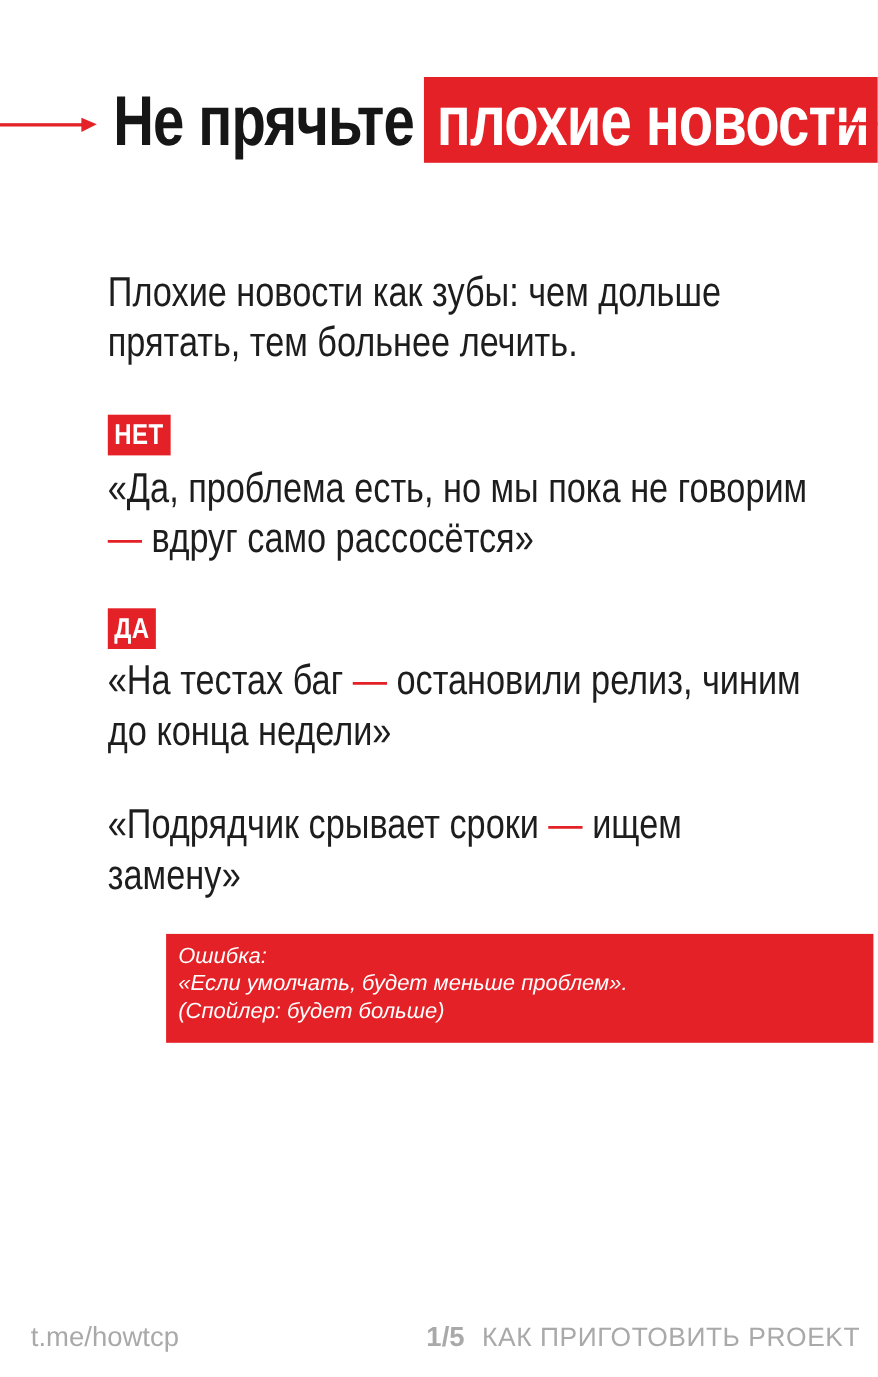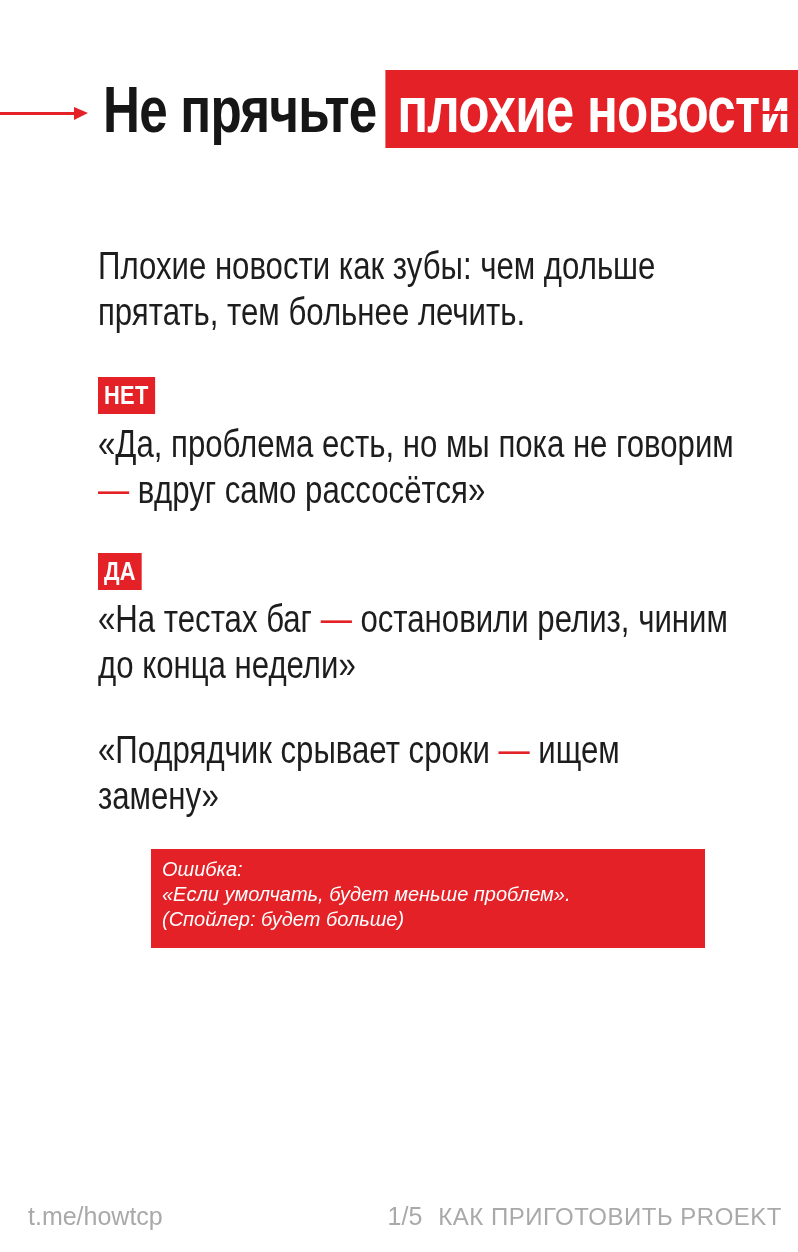--- a/index.html
+++ b/index.html
@@ -61,34 +61,34 @@
     padding:3px 7px 4px;
     transform:scaleX(0.84);transform-origin:0 0;
     letter-spacing:0.5px;
   }
   .badge-no{top:377px;}
   .badge-yes{top:553px;}
 
   
   .error-box{
     position:absolute;left:151px;top:849px;
-    width:554px;height:99px;
+    width:643px;height:99px;
     background:var(--accent);color:#fff;
     font-style:italic;font-size:20px;line-height:25px;
     padding:8px 11px;
     white-space:pre-line;
   }
 
   
   .footer{
     position:absolute;left:15px;right:16px;top:1202px;
     display:grid;grid-template-columns:1fr auto 1fr;align-items:baseline;
     font-size:25px;color:var(--muted);margin-left:13px;
   }
-  .footer .fc{text-align:center;}
+  .footer .fc{text-align:center;font-weight:bold;}
   .footer .fr{text-align:right;font-size:24px;letter-spacing:0.5px;}
 </style>
 </head>
 <body>
 
 <div class="page">
 
   <div class="arrow-left">
       <span class="shaft"></span>
       <span class="head"></span>

